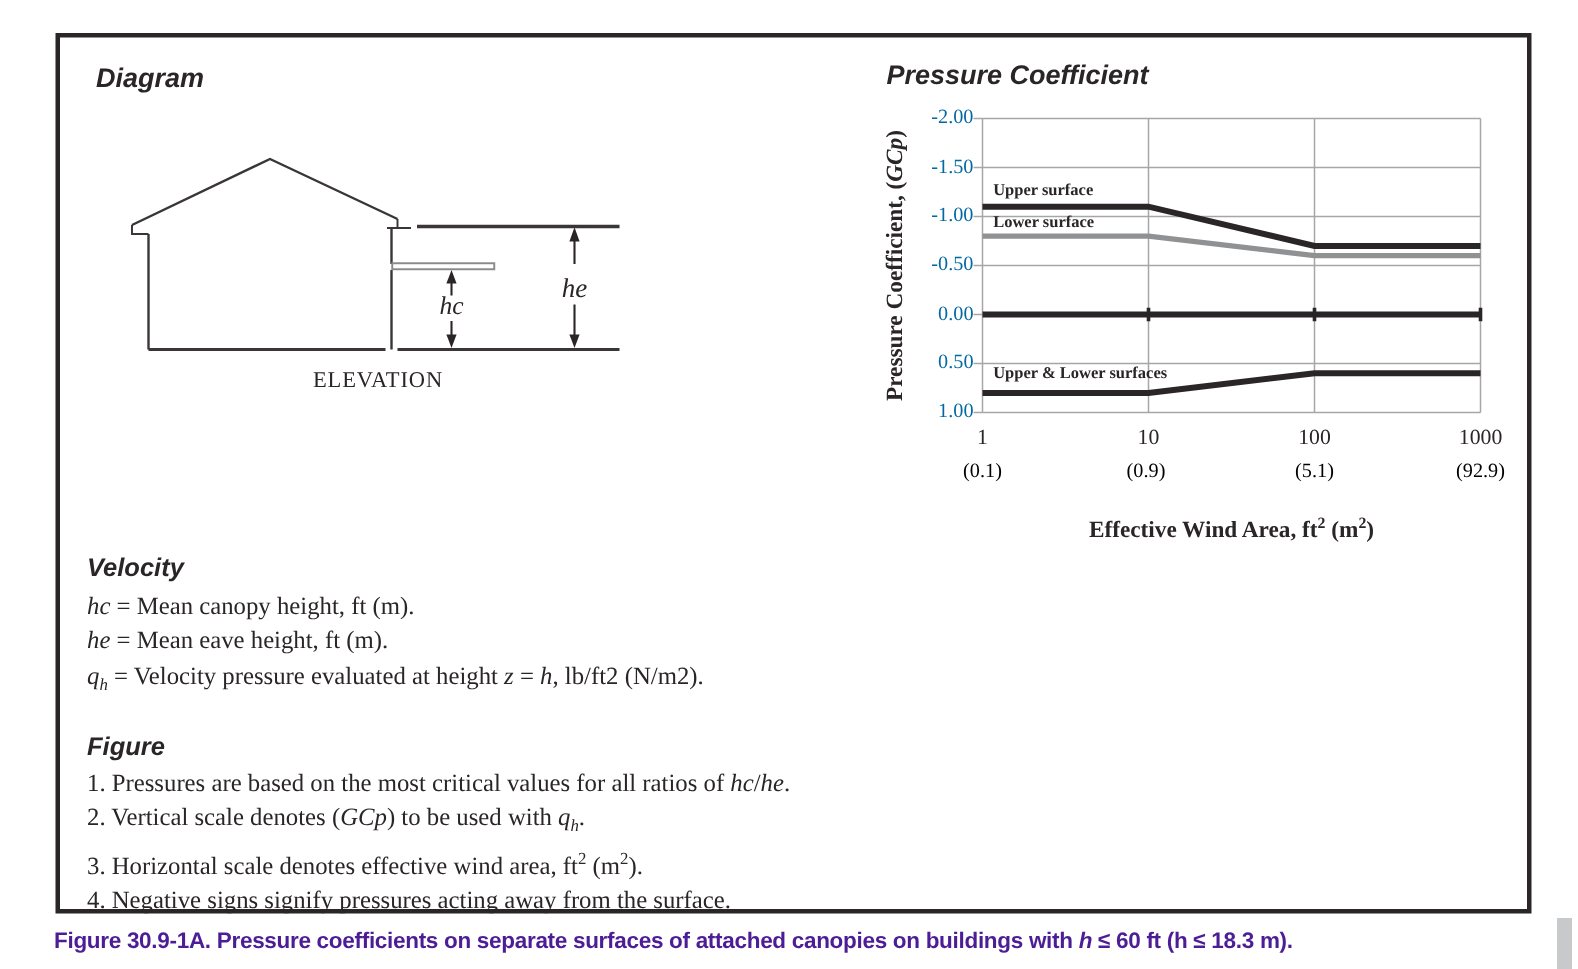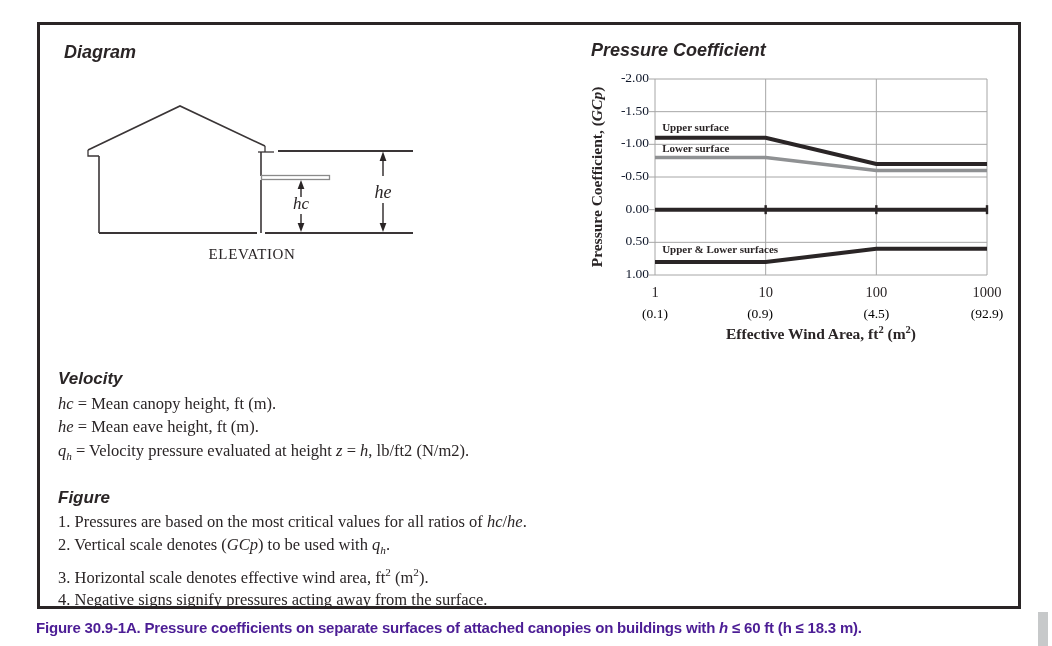--- a/index.html
+++ b/index.html
@@ -16,25 +16,25 @@
     font-weight:bold;font-style:italic;font-size:18px;color:#2a2526;white-space:nowrap;
   }
   #diagram-heading{left:64px;top:42px;}
   #chart-heading{left:591px;top:40px;}
   svg.layer{position:absolute;left:0;top:0;pointer-events:none;}
   .dlabel{position:absolute;font-family:"Liberation Serif",serif;color:#2a2526;}
   #hc-label{left:284px;top:194px;width:34px;text-align:center;font-style:italic;font-size:17px;}
   #he-label{left:366px;top:182px;width:34px;text-align:center;font-style:italic;font-size:18px;}
   #elevation-label{left:203px;top:246px;width:98px;text-align:center;font-size:15px;letter-spacing:.6px;}
   
-  .ytick{position:absolute;width:55px;text-align:right;font-size:13.5px;color:#0f172a;}
+  .ytick{position:absolute;width:55px;text-align:right;font-size:13.5px;color:#0369a1;}
   .xtick{position:absolute;width:80px;text-align:center;font-size:14.5px;color:#2a2526;}
   .xsub{position:absolute;width:80px;text-align:center;font-size:13.5px;color:#000000;}
   .plot-label{position:absolute;font-weight:bold;font-size:11px;white-space:nowrap;color:#2a2526;}
-  #x-axis-title{position:absolute;left:671px;top:324px;width:300px;text-align:center;
+  #x-axis-title{position:absolute;left:671px;top:344px;width:300px;text-align:center;
     font-weight:bold;font-size:15.5px;color:#2a2526;}
   #y-axis-title{position:absolute;left:597px;top:177px;transform:translate(-50%,-50%) rotate(-90deg);
     white-space:nowrap;font-weight:bold;font-size:15.5px;color:#2a2526;}
   
   .text-block{position:absolute;left:58px;width:600px;}
   #notation-block{top:369px;}
   #notes-block{top:488px;}
   .section-heading{font-family:"Liberation Sans",sans-serif;font-weight:bold;font-style:italic;
     font-size:17px;color:#2a2526;margin:0 0 3px 0;}
   .titem{font-size:16.5px;line-height:23.4px;white-space:nowrap;color:#2a2526;}
@@ -121,22 +121,22 @@
     <div class="ytick" style="left: 594px; top: 135.333px;">-1.00</div>
     <div class="ytick" style="left: 594px; top: 168px;">-0.50</div>
     <div class="ytick" style="left: 594px; top: 200.667px;">0.00</div>
     <div class="ytick" style="left: 594px; top: 233.333px;">0.50</div>
     <div class="ytick" style="left: 594px; top: 266px;">1.00</div>
     <div class="xtick" style="left: 615px; top: 284px;">1</div>
     <div class="xtick" style="left: 725.667px; top: 284px;">10</div>
     <div class="xtick" style="left: 836.333px; top: 284px;">100</div>
     <div class="xtick" style="left: 947px; top: 284px;">1000</div>
     <div class="xsub" style="left: 615px; top: 306px;">(0.1)</div>
-    <div class="xsub" style="left: 693px; top: 306px; text-align: right;">(0.9)</div>
-    <div class="xsub" style="left: 836.333px; top: 306px;">(4.5)</div>
+    <div class="xsub" style="left: 724px; top: 306px;">(0.9)</div>
+    <div class="xsub" style="left: 836.333px; top: 306px;">(5.1)</div>
     <div class="xsub" style="left: 947px; top: 306px;">(92.9)</div>
     <div class="plot-label" style="left: 662.133px; top: 120.813px;">Upper surface</div>
     <div class="plot-label" style="left: 662.133px; top: 141.72px;">Lower surface</div>
     <div class="plot-label" style="left: 662.133px; top: 242.987px;">Upper &amp; Lower surfaces</div>
   </div>
 
 <div id="y-axis-title"><span>Pressure Coefficient, (</span><span class="it">GC</span><span class="it">p</span><span>)</span></div>
 <div id="x-axis-title"><span>Effective Wind Area, ft</span><span class="sp">2</span><span> (m</span><span class="sp">2</span><span>)</span></div>
 
 <div id="notation-block" class="text-block">

